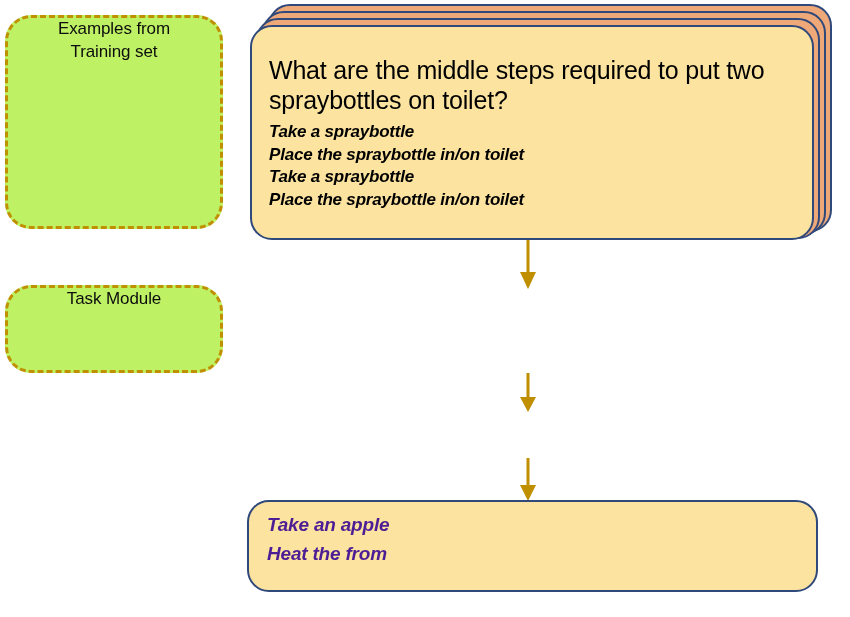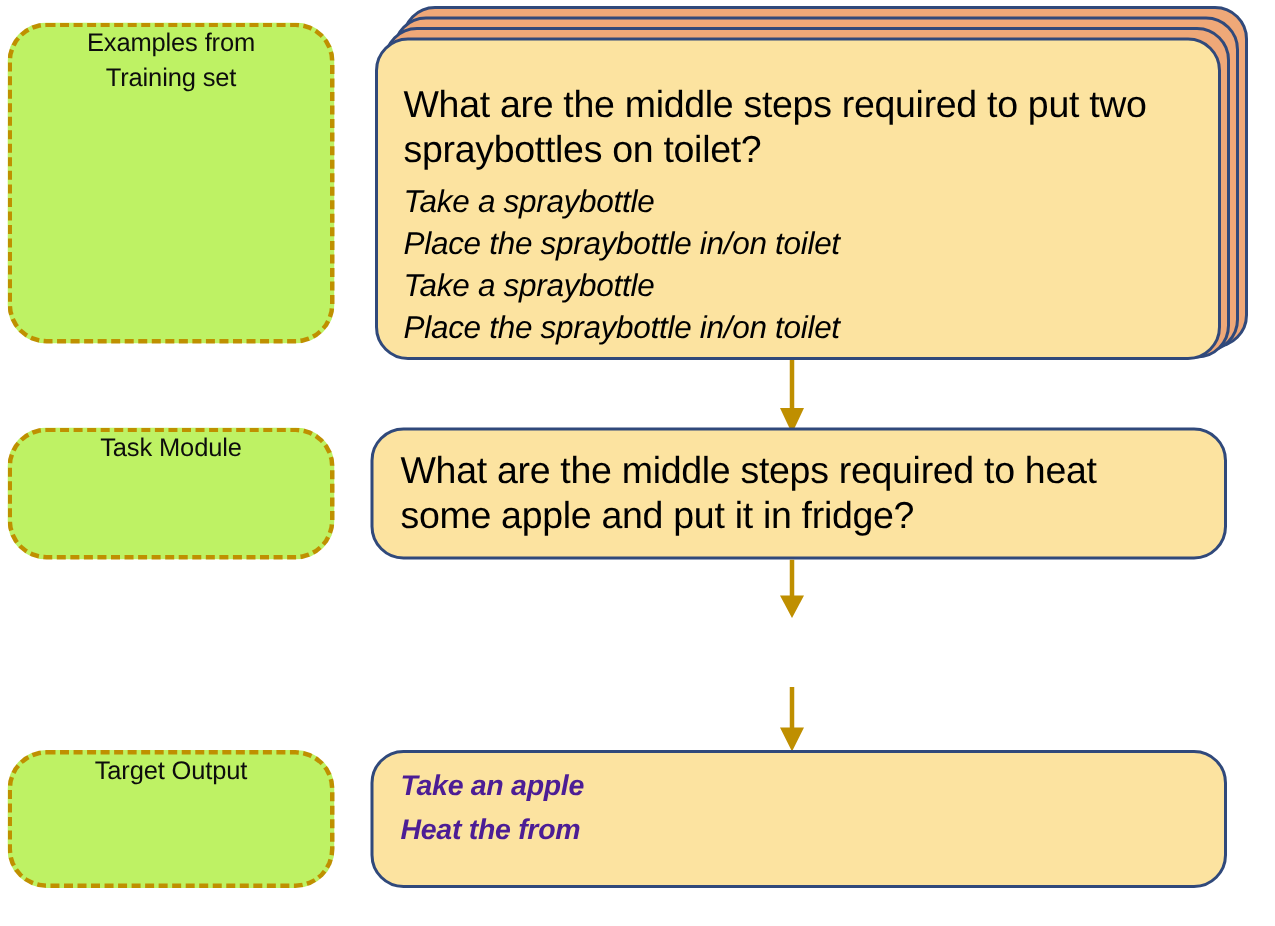--- a/index.html
+++ b/index.html
@@ -58,22 +58,22 @@
   .q-line {
     font-family: "Liberation Sans", sans-serif;
     font-size: 25px;
     line-height: 1.2;
     color: #000000;
     letter-spacing: -0.2px;
   }
   .step-line {
     font-family: "Liberation Sans", sans-serif;
     font-style: italic;
-    font-weight: 400;
-    font-size: 21px;
+    font-weight: 700;
+    font-size: 17px;
     line-height: 1.33;
     color: #000000;
     letter-spacing: -0.2px;
   }
   .out-line {
     font-family: "Liberation Sans", sans-serif;
     font-style: italic;
     font-weight: bold;
     font-size: 19px;
     line-height: 1.5;
@@ -146,37 +146,31 @@
 
   <svg class="arrow" style="left:516px; top:240px; width:24px; height:50px;" viewBox="0 0 24 50">
     <line x1="12" y1="0" x2="12" y2="36" stroke="#BF8F00" stroke-width="3"></line>
     <polygon points="12,49 4,32 20,32" fill="#BF8F00"></polygon>
   </svg>
 
   <div class="label-box" style="left:5px; top:285px; width:218px; height:88px;">
     <div class="label-text">Task Module</div>
   </div>
 
-  <div class="card" style="left:247px; top:285px; width:571px; height:88px; padding:12px 18px 0 18px;">
-    <div class="q-line">What are the middle steps required to heat some apple and put it in fridge?</div>
-  </div>
 
   <svg class="arrow" style="left:516px; top:373px; width:24px; height:40px;" viewBox="0 0 24 40">
     <line x1="12" y1="0" x2="12" y2="28" stroke="#BF8F00" stroke-width="3"></line>
     <polygon points="12,39 4,24 20,24" fill="#BF8F00"></polygon>
   </svg>
 
 
   <svg class="arrow" style="left:516px; top:458px; width:24px; height:44px;" viewBox="0 0 24 44">
     <line x1="12" y1="0" x2="12" y2="31" stroke="#BF8F00" stroke-width="3"></line>
     <polygon points="12,43 4,27 20,27" fill="#BF8F00"></polygon>
   </svg>
 
-  <div class="label-box" style="left:5px; top:500px; width:218px; height:92px;">
-    <div class="label-text">Target Output</div>
-  </div>
 
   <div class="card" style="left:247px; top:500px; width:571px; height:92px; padding:9px 18px 0 18px;">
     <div class="out-line">Take an apple</div>
     <div class="out-line">Heat the from</div>
   </div>
 
 </div>
 
 </body></html>

